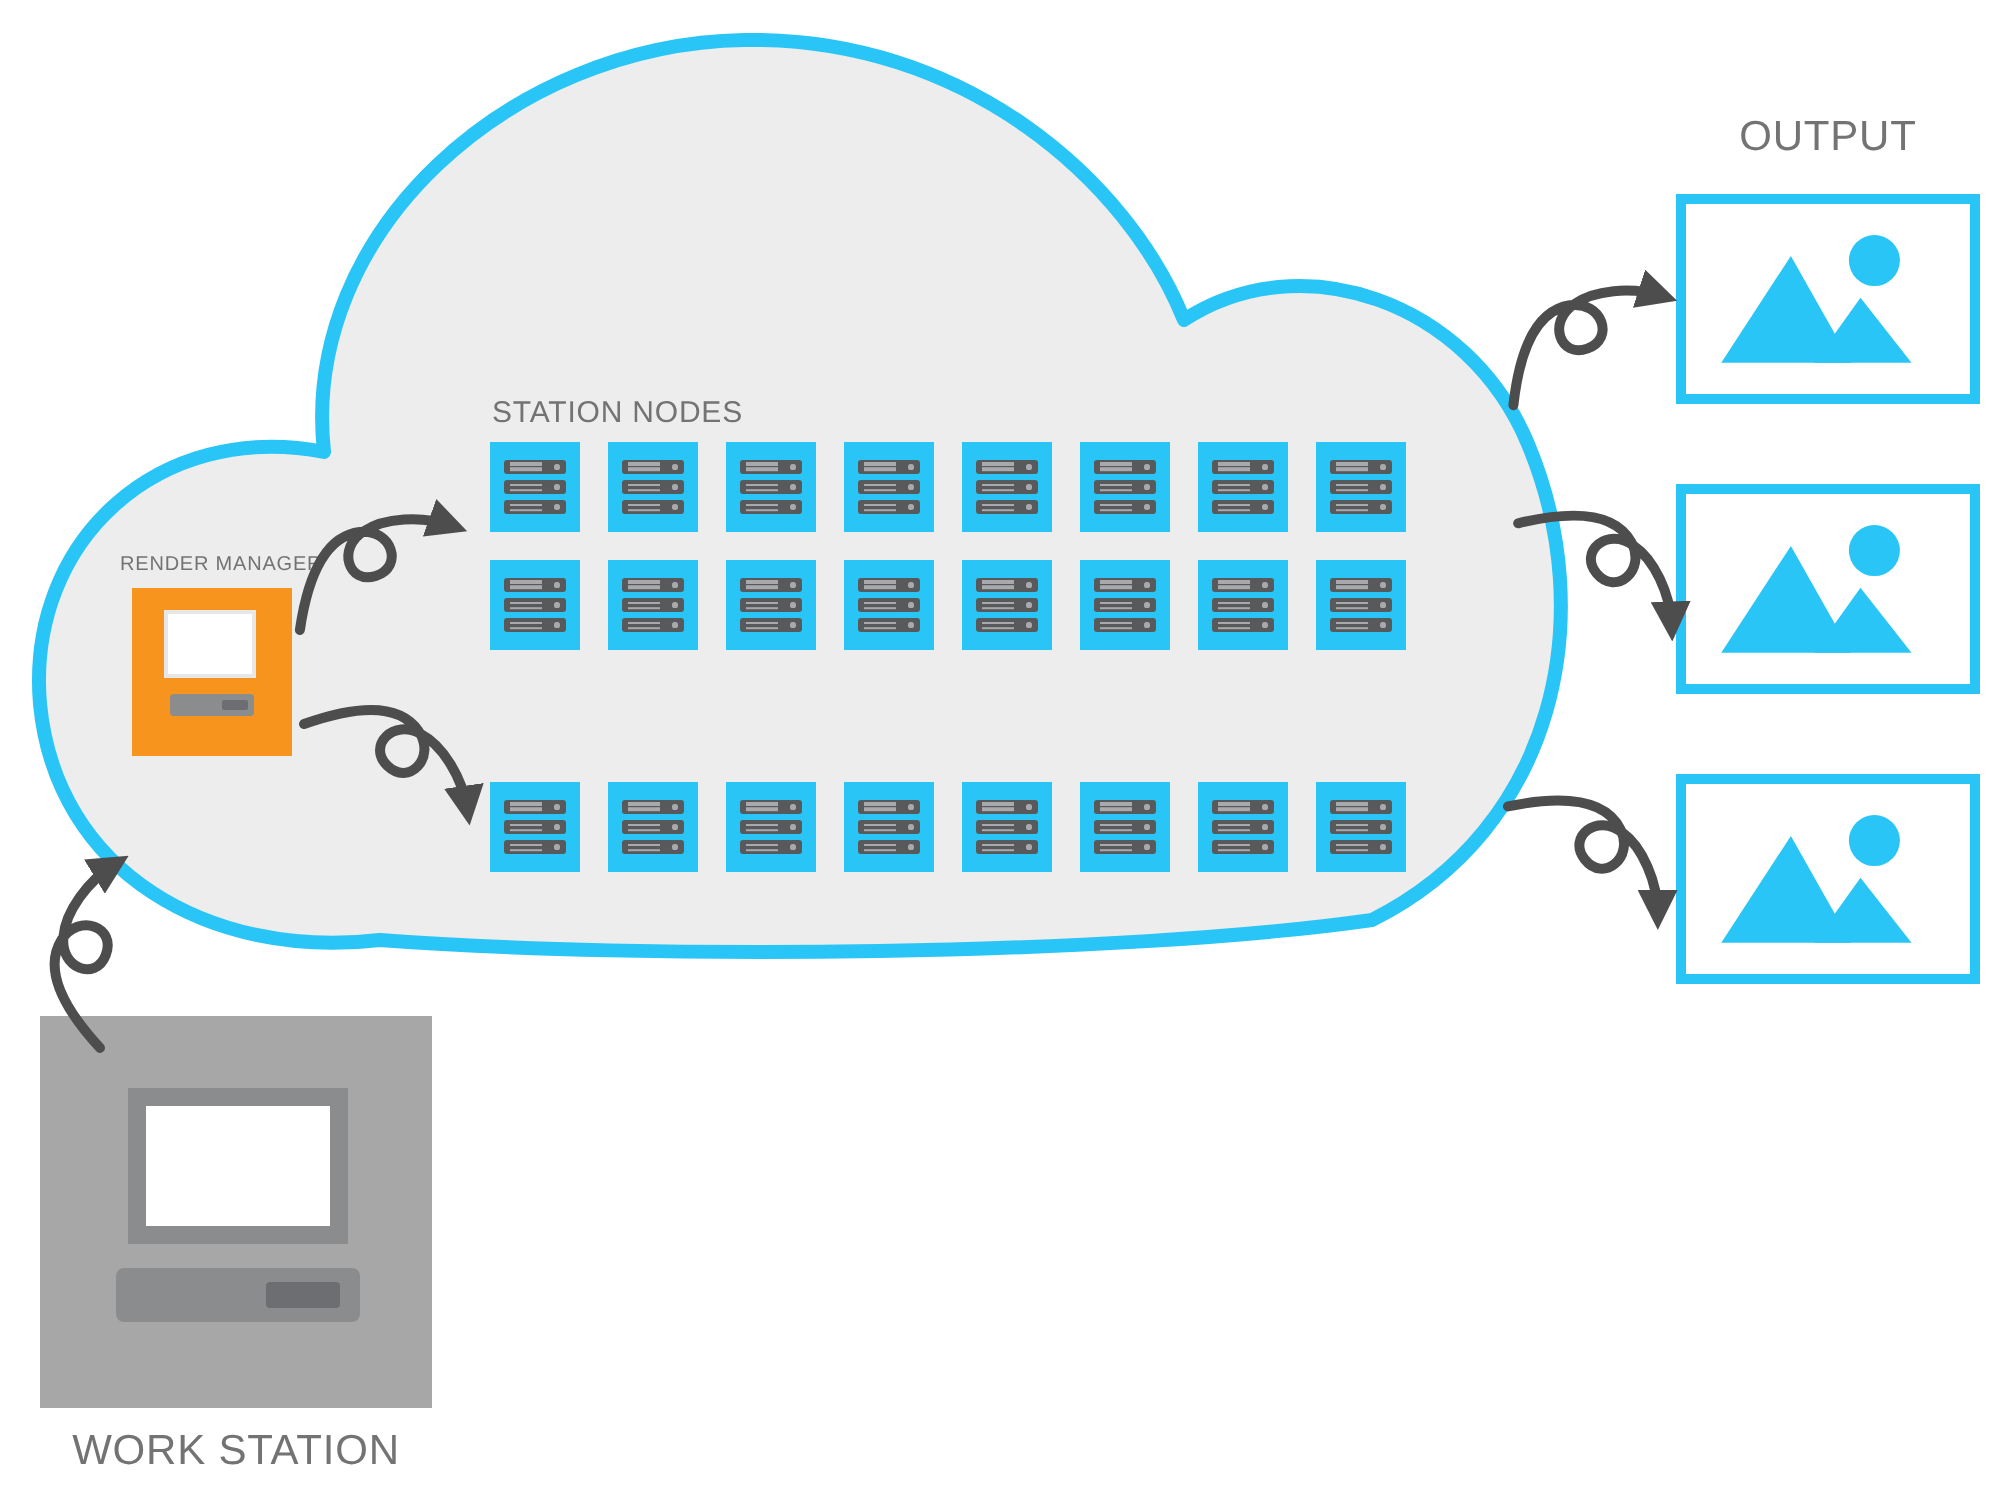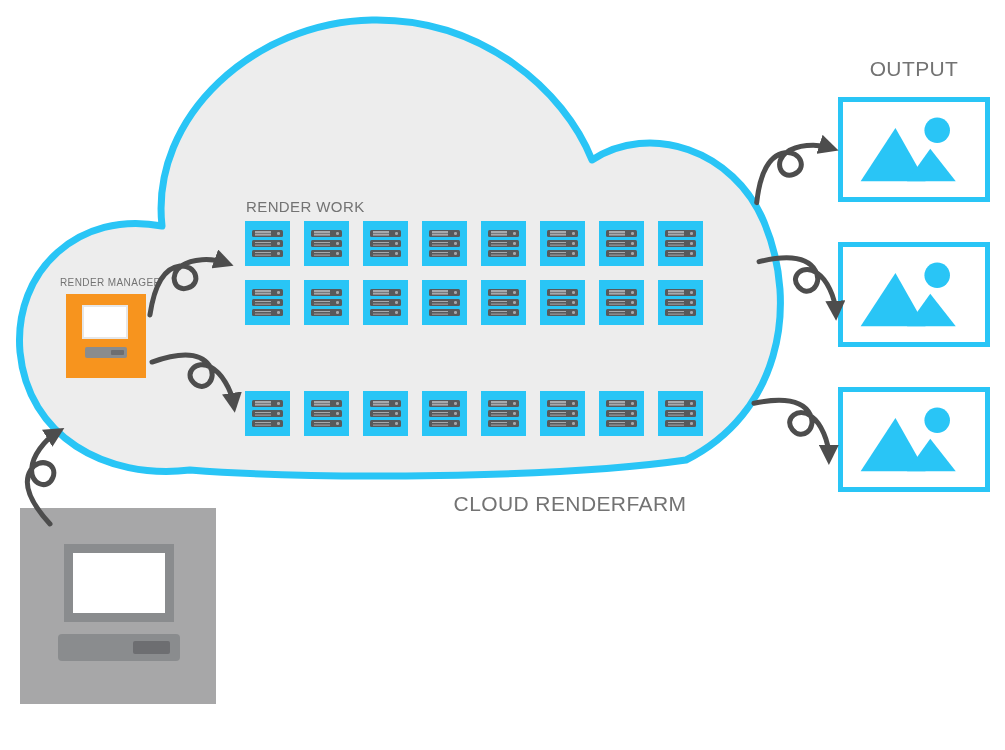--- a/index.html
+++ b/index.html
@@ -55,24 +55,24 @@
     <path class="cloud-path" d="M 190,470
          C 105,480 28,436 20,352
          C 13,270 80,210 162,226
          C 150,116 255,22 372,20
          C 482,18 564,90 592,160
          C 650,122 734,150 764,222
          C 800,308 778,414 686,460
          C 560,478 320,480 190,470 Z"></path>
   </svg>
 
-  <div class="label render-nodes-label">RENDER WORK</div>
+  <div class="label render-nodes-label">STATION NODES</div>
   <div class="label render-manager-label">RENDER MANAGER</div>
-  <div class="label cloud-label">CLOUD RENDERFARM</div>
   <div class="label output-label">OUTPUT</div>
+  <div class="label workstation-label">WORK STATION</div>
 
   <div class="render-manager">
     <div class="rm-screen"></div>
     <div class="rm-keyboard"></div>
   </div>
 
   <div class="nodes-grid">
       <div class="node-row">
         <div class="server">
           <i class="srv-bar"></i>

